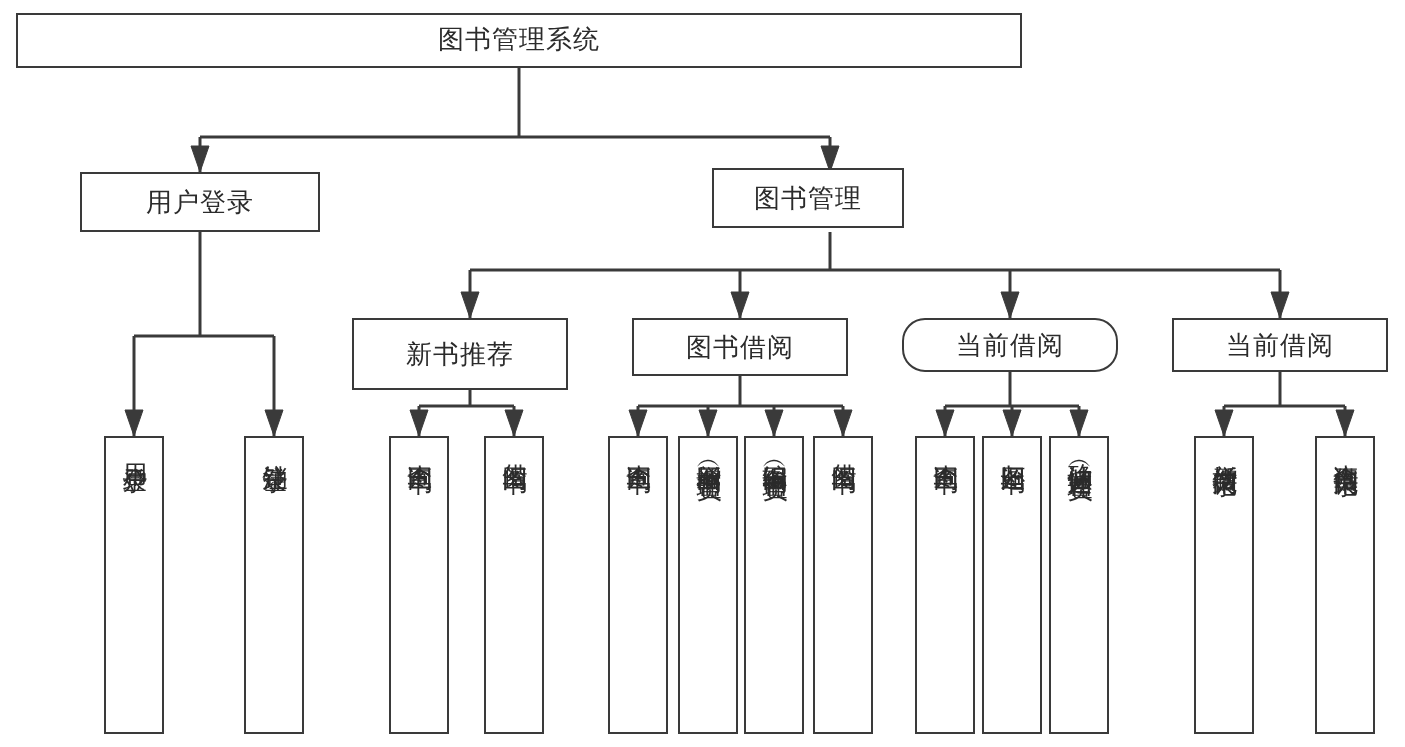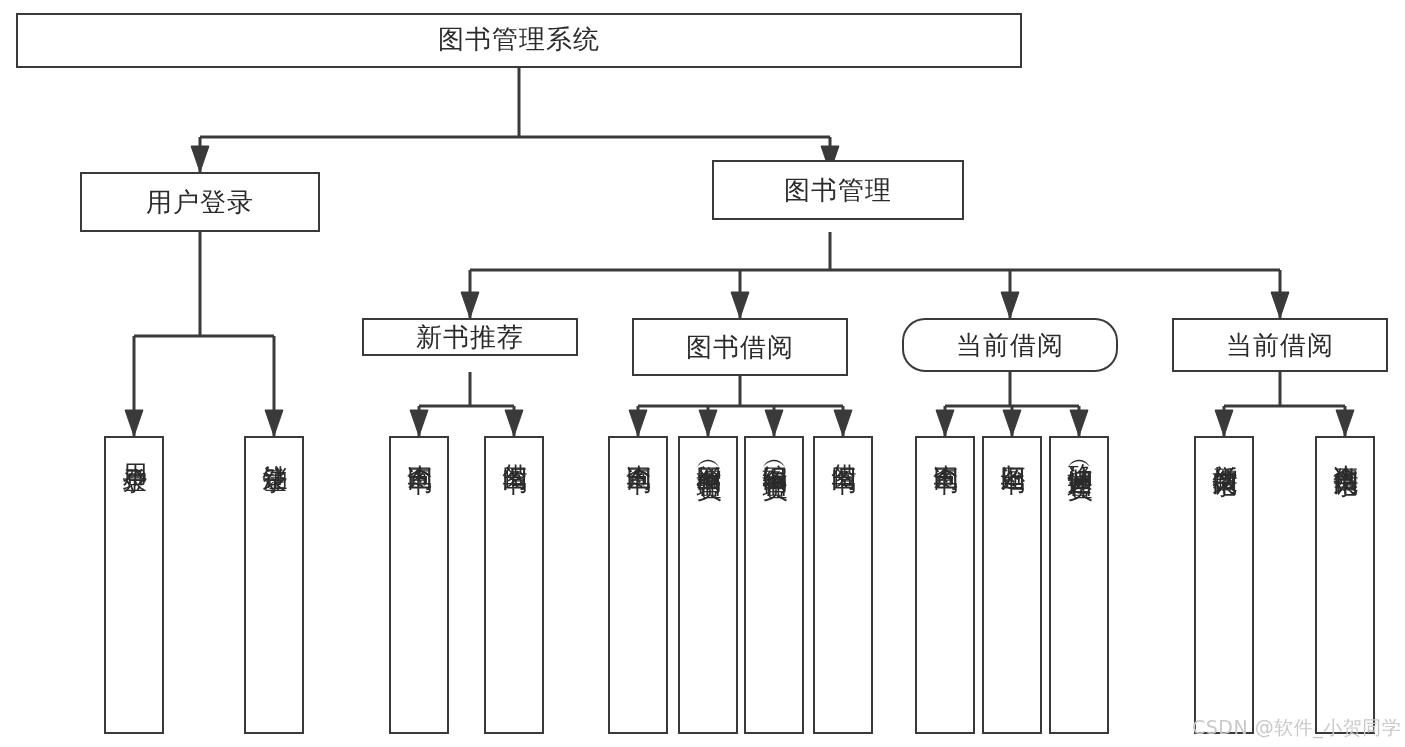--- a/index.html
+++ b/index.html
@@ -128,24 +128,24 @@
       </g>
   </svg>
 
   <div id="node-layer">
       <div class="node horiz" style="left: 16px; top: 13px; width: 1006px; height: 55px; font-family: Liberation Serif, serif;">
         <span>图书管理系统</span>
       </div>
       <div class="node horiz" style="left: 80px; top: 172px; width: 240px; height: 60px;">
         <span>用户登录</span>
       </div>
-      <div class="node horiz" style="left: 712px; top: 160px; width: 252px; height: 60px;">
+      <div class="node horiz" style="left: 712px; top: 168px; width: 192px; height: 60px;">
         <span>图书管理</span>
       </div>
-      <div class="node horiz" style="left: 362px; top: 318px; width: 216px; height: 38px;">
+      <div class="node horiz" style="left: 352px; top: 318px; width: 216px; height: 72px;">
         <span>新书推荐</span>
       </div>
       <div class="node horiz" style="left: 632px; top: 318px; width: 216px; height: 58px;">
         <span>图书借阅</span>
       </div>
       <div class="node horiz" style="left: 902px; top: 318px; width: 216px; height: 54px; border-radius: 23px;">
         <span>当前借阅</span>
       </div>
       <div class="node horiz" style="left: 1172px; top: 318px; width: 216px; height: 54px;">
         <span>当前借阅</span>
@@ -184,15 +184,14 @@
         <span class="vtext">确认归还（管理员）</span>
       </div>
       <div class="node vert" style="left: 1194px; top: 436px; width: 60px; height: 298px;">
         <span class="vtext">新增借阅记录</span>
       </div>
       <div class="node vert" style="left: 1315px; top: 436px; width: 60px; height: 298px;">
         <span class="vtext">查询借阅记录</span>
       </div>
     </div>
 
-  <div class="watermark" style="left: 1192px; top: 715px; color: rgb(201, 201, 201);">CSDN @软件_小贺同学</div>
 
 </div>
 
 </body></html>

